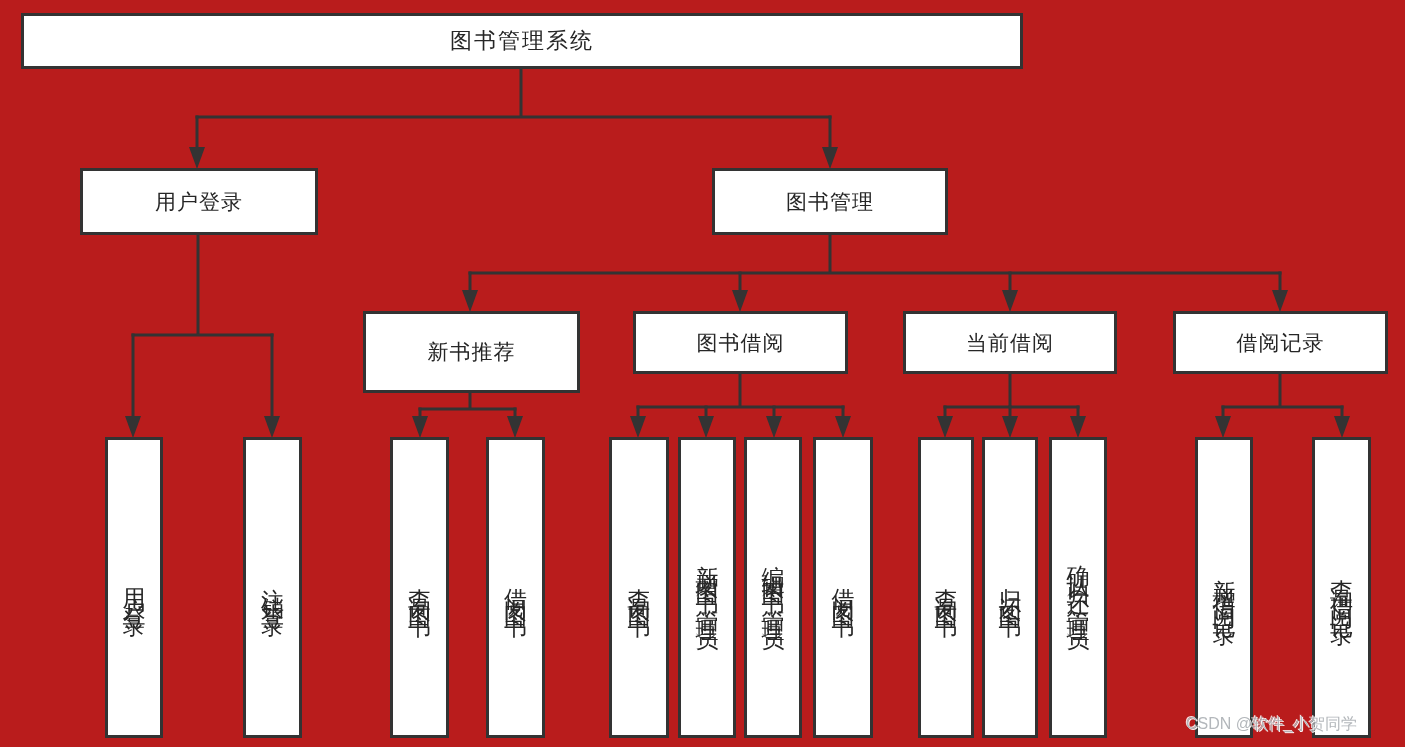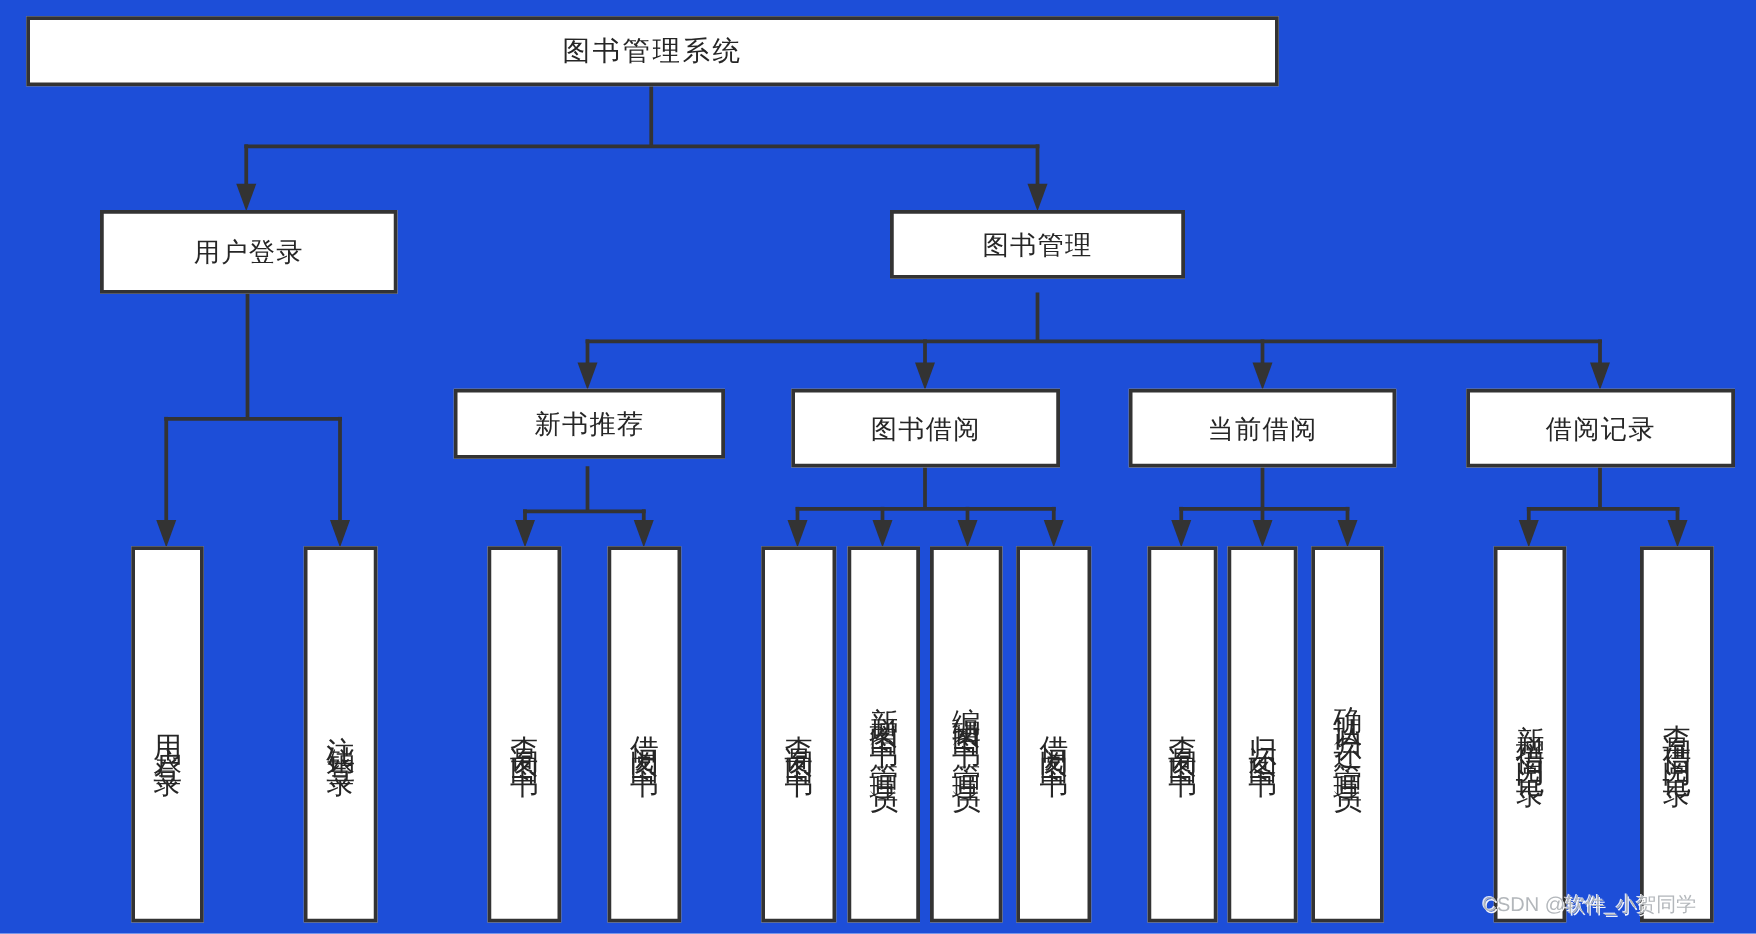--- a/index.html
+++ b/index.html
@@ -5,21 +5,21 @@
   html, body {
     margin: 0;
     padding: 0;
     background: #ffffff;
     font-family: "Liberation Sans", sans-serif;
   }
   .stage {
     position: relative;
     width: 1405px;
     height: 747px;
-    background: #1d4ed8;
+    background: #b91c1c;
     overflow: hidden;
   }
   .wires {
     position: absolute;
     left: 0;
     top: 0;
     width: 1405px;
     height: 747px;
     pointer-events: none;
   }
@@ -141,25 +141,25 @@
     </g>
   </svg>
 
   <div class="box" style="left:21px; top:13px; width:1002px; height:56px;">
     <span class="title-label">图书管理系统</span>
   </div>
 
   <div class="box" style="left:80px; top:168px; width:238px; height:67px;">
     <span class="h-label">用户登录</span>
   </div>
-  <div class="box" style="left:712px; top:168px; width:236px; height:55px;">
+  <div class="box" style="left:712px; top:168px; width:236px; height:67px;">
     <span class="h-label">图书管理</span>
   </div>
 
-  <div class="box" style="left:363px; top:311px; width:217px; height:56px;">
+  <div class="box" style="left:363px; top:311px; width:217px; height:82px;">
     <span class="h-label">新书推荐</span>
   </div>
   <div class="box" style="left:633px; top:311px; width:215px; height:63px;">
     <span class="h-label">图书借阅</span>
   </div>
   <div class="box" style="left:903px; top:311px; width:214px; height:63px;">
     <span class="h-label">当前借阅</span>
   </div>
   <div class="box" style="left:1173px; top:311px; width:215px; height:63px;">
     <span class="h-label">借阅记录</span>

